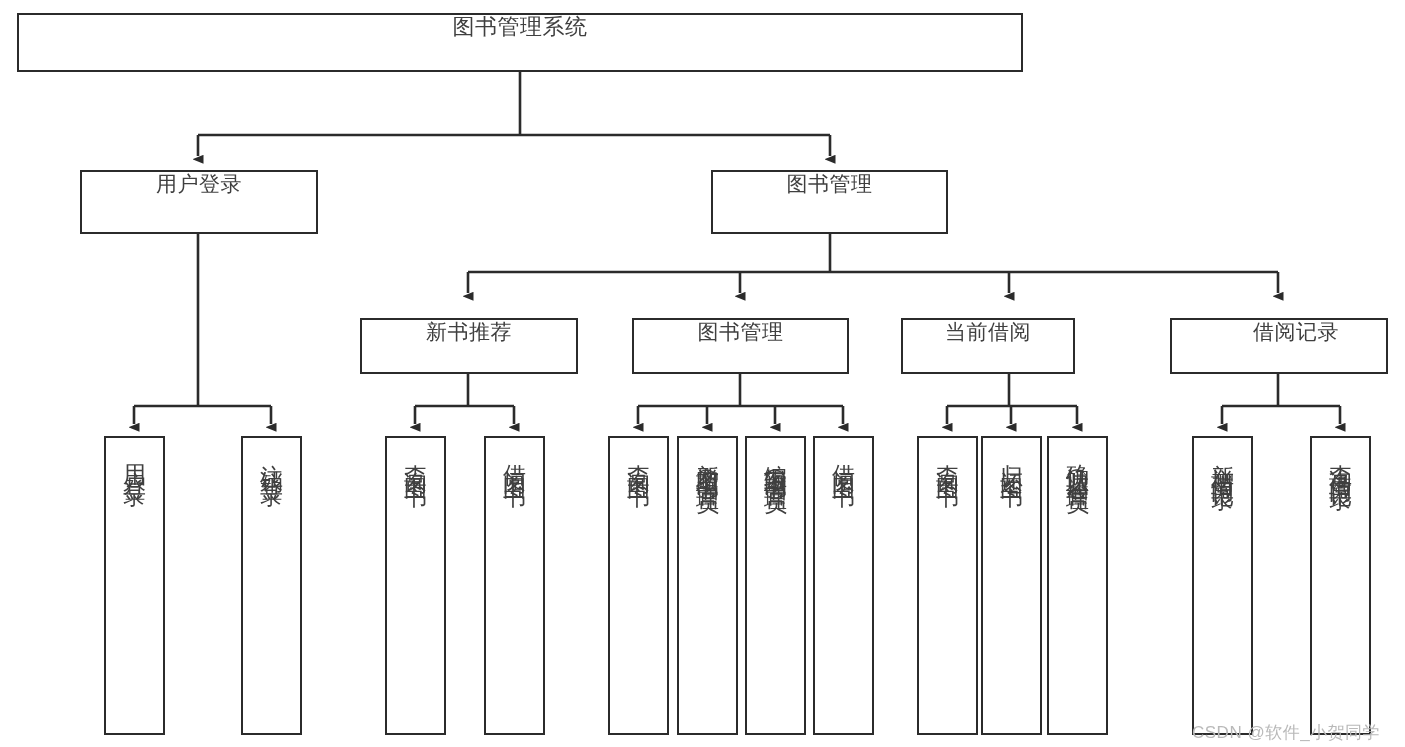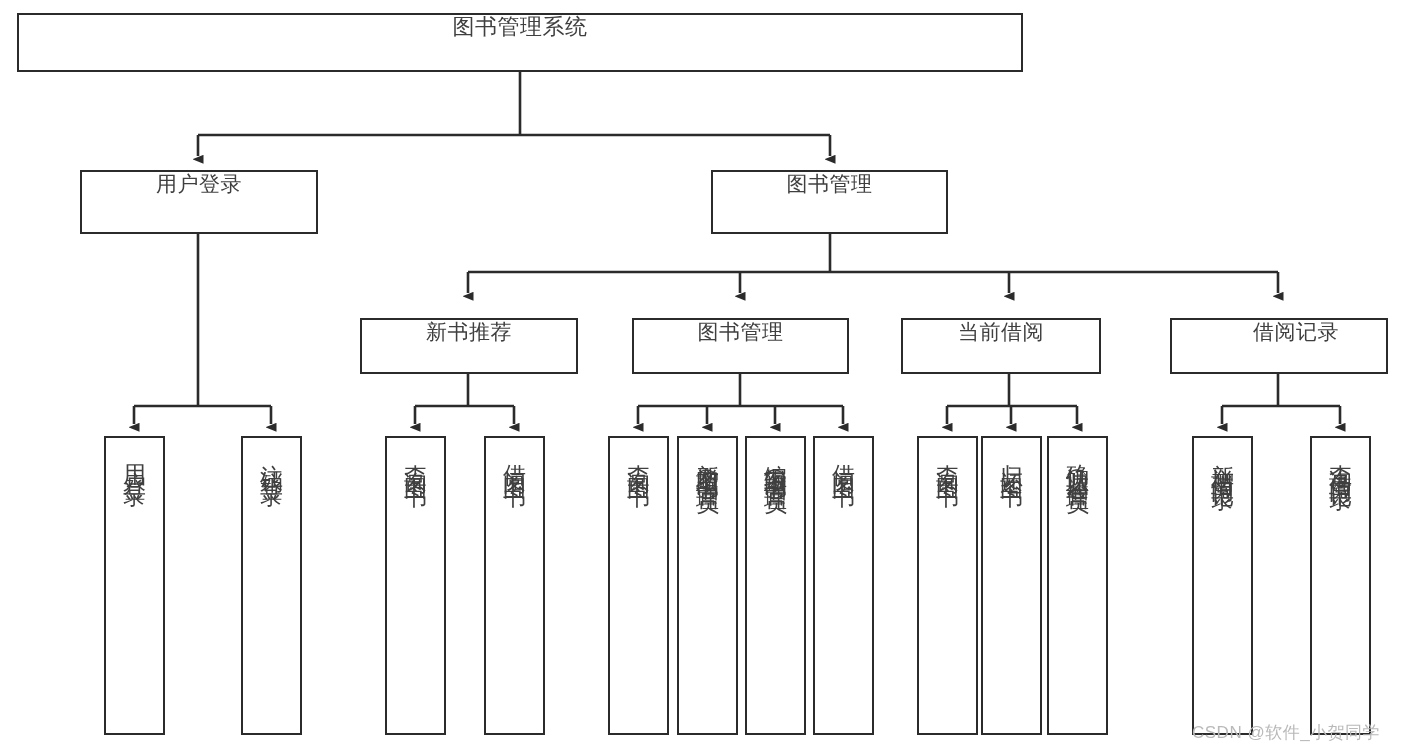--- a/index.html
+++ b/index.html
@@ -147,21 +147,21 @@
   <div class="node h" style="left:711px; top:170px; width:237px; height:64px;">
     <span class="label">图书管理</span>
   </div>
 
   <div class="node h" style="left:360px; top:318px; width:218px; height:56px;">
     <span class="label">新书推荐</span>
   </div>
   <div class="node h" style="left:632px; top:318px; width:217px; height:56px;">
     <span class="label">图书管理</span>
   </div>
-  <div class="node h" style="left:901px; top:318px; width:200px; height:56px;">
+  <div class="node h" style="left:901px; top:318px; width:174px; height:56px;">
     <span class="label">当前借阅</span>
   </div>
   <div class="node h" style="left:1170px; top:318px; width:218px; height:56px;padding-left:34px;">
     <span class="label">借阅记录</span>
   </div>
 
   <div class="node v" style="left:104px; top:436px; width:61px; height:299px;">
     <span class="label">用户登录</span>
   </div>
   <div class="node v" style="left:241px; top:436px; width:61px; height:299px;">

